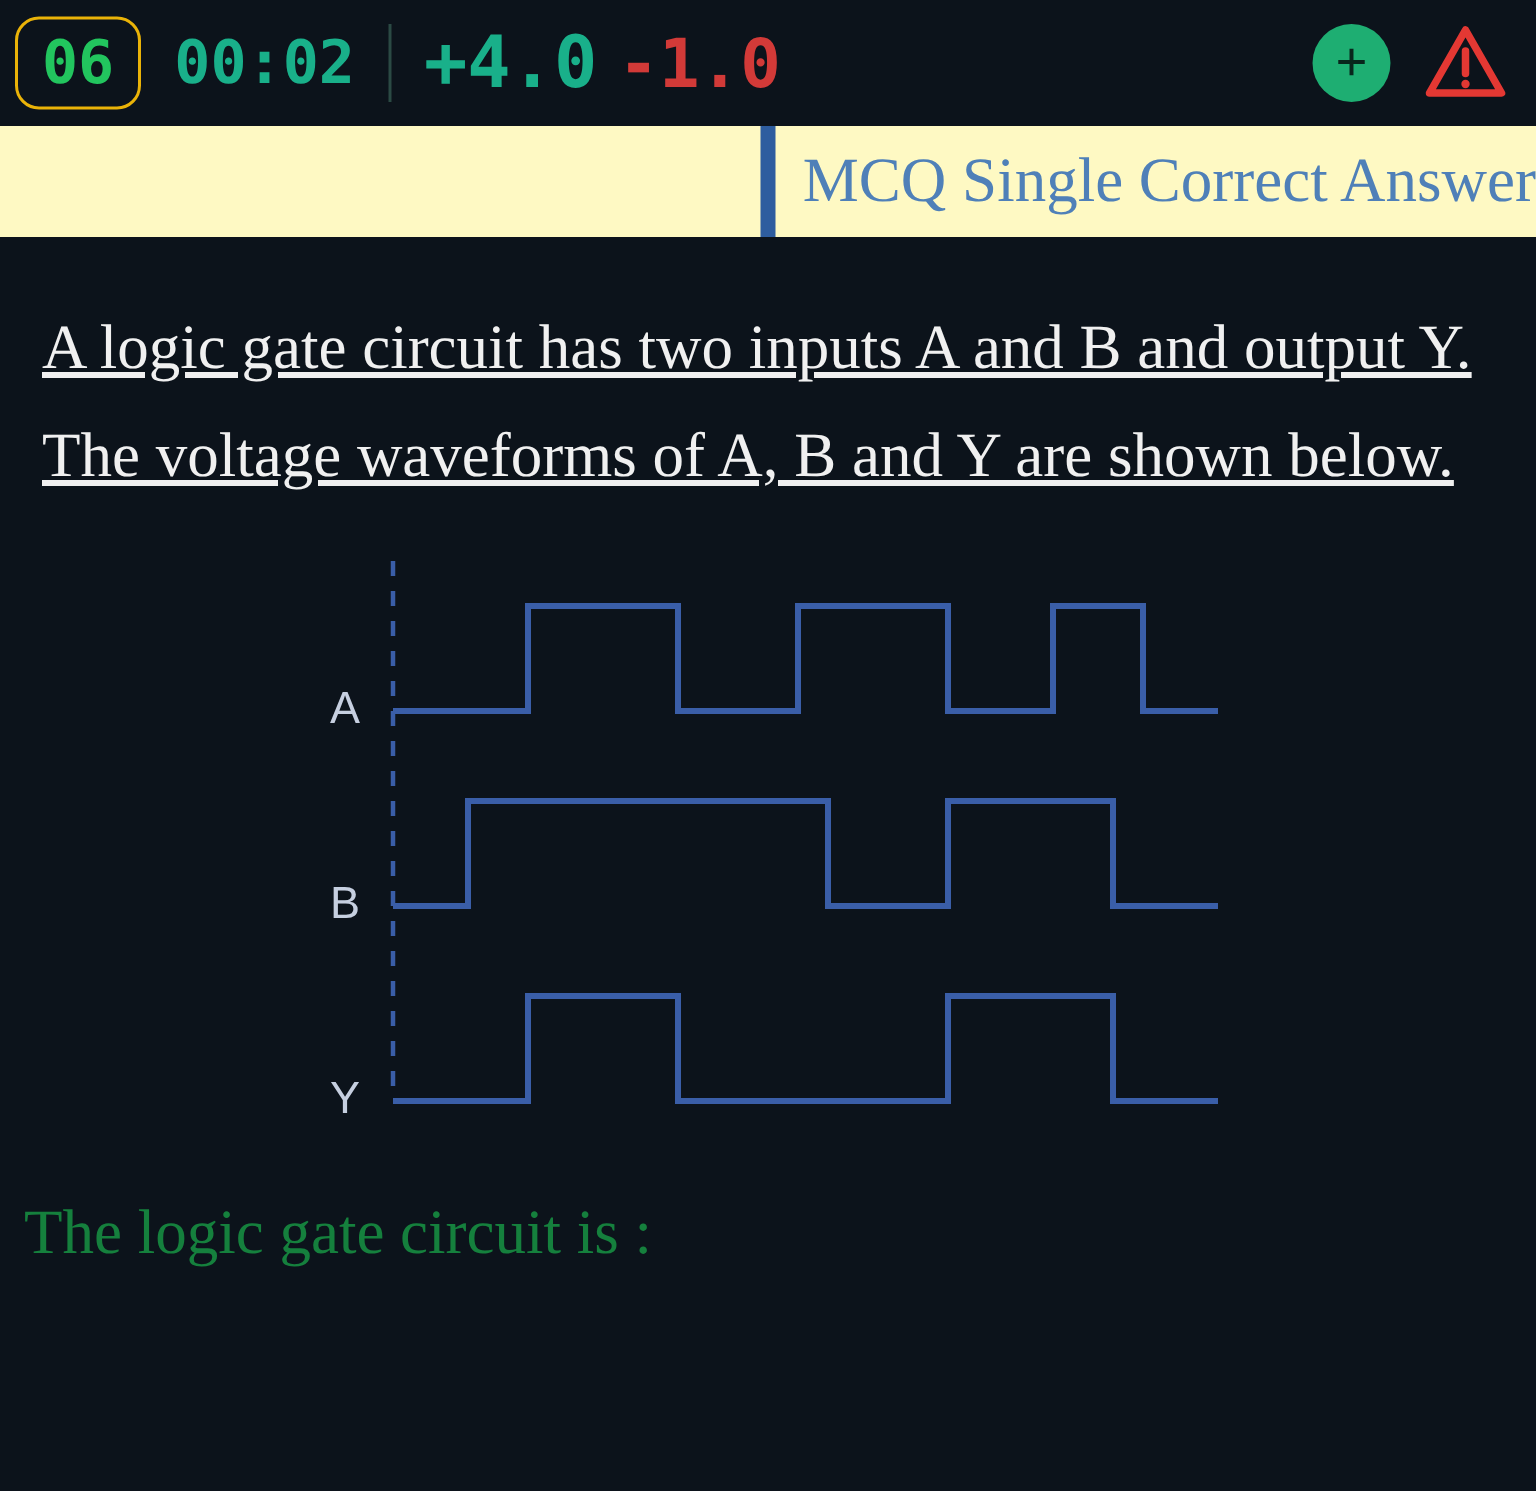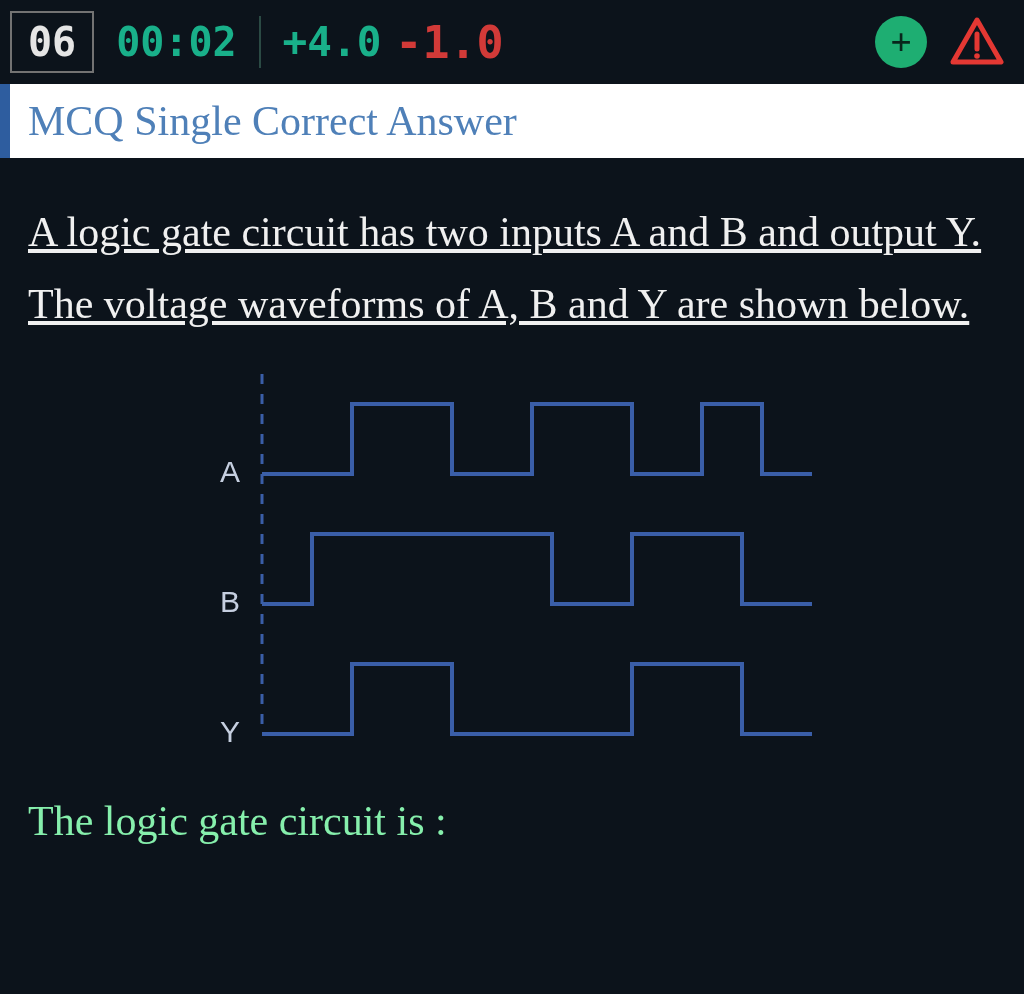--- a/index.html
+++ b/index.html
@@ -13,23 +13,23 @@
   }
   
   .topbar {
     display: flex;
     align-items: center;
     height: 84px;
     padding: 0 18px 0 0;
     background: #0c131b;
   }
   .q-num {
-    border: 2px solid #737373;
-    border-radius: 0;
-    color: #e5e5e5;
+    border: 2px solid #eab308;
+    border-radius: 16px;
+    color: #22c55e;
     font-family: "Consolas", monospace;
     font-size: 40px;
     font-weight: 700;
     padding: 6px 16px;
     margin-left: 10px;
   }
   .timer-wrap {
     display: flex;
     align-items: center;
     margin-left: 22px;
@@ -42,21 +42,21 @@
   }
   .vsep {
     width: 2px;
     height: 52px;
     background: #2b4a44;
     margin: 0 22px;
   }
   .score-pos {
     color: #19b08a;
     font-family: "Consolas", monospace;
-    font-size: 41px;
+    font-size: 48px;
     font-weight: 700;
   }
   .score-neg {
     color: #d23a38;
     font-family: "Consolas", monospace;
     font-size: 45px;
     font-weight: 700;
     margin-left: 14px;
   }
   .spacer { flex: 1; }
@@ -78,22 +78,23 @@
     font-weight: 700;
     display: flex;
     align-items: center;
     justify-content: center;
     line-height: 1;
   }
   
   .section-bar {
     display: flex;
     align-items: center;
-    background: #ffffff;
+    background: #fef9c3;
     height: 74px;
+    justify-content: flex-end;
   }
   .section-accent {
     width: 10px;
     height: 100%;
     background: #2e5d9f;
   }
   .section-title {
     color: #4f80b8;
     font-size: 42px;
     margin-left: 18px;
@@ -106,24 +107,24 @@
     line-height: 1.72;
     color: #f0f0f0;
     text-decoration: underline;
   }
   
   .diagram {
     margin: 24px auto 18px auto;
     width: 620px;
   }
   .q-tail {
-    padding: 10px 28px 0 28px;
+    padding: 10px 28px 0 16px;
     font-size: 42px;
     line-height: 1.7;
-    color: #86efac;
+    color: #15803d;
   }
 </style>
 </head>
 <body>
 
 <div class="topbar">
   <div class="q-num">06</div>
 
   <div class="timer-wrap">
     <div class="timer">00:02</div>

